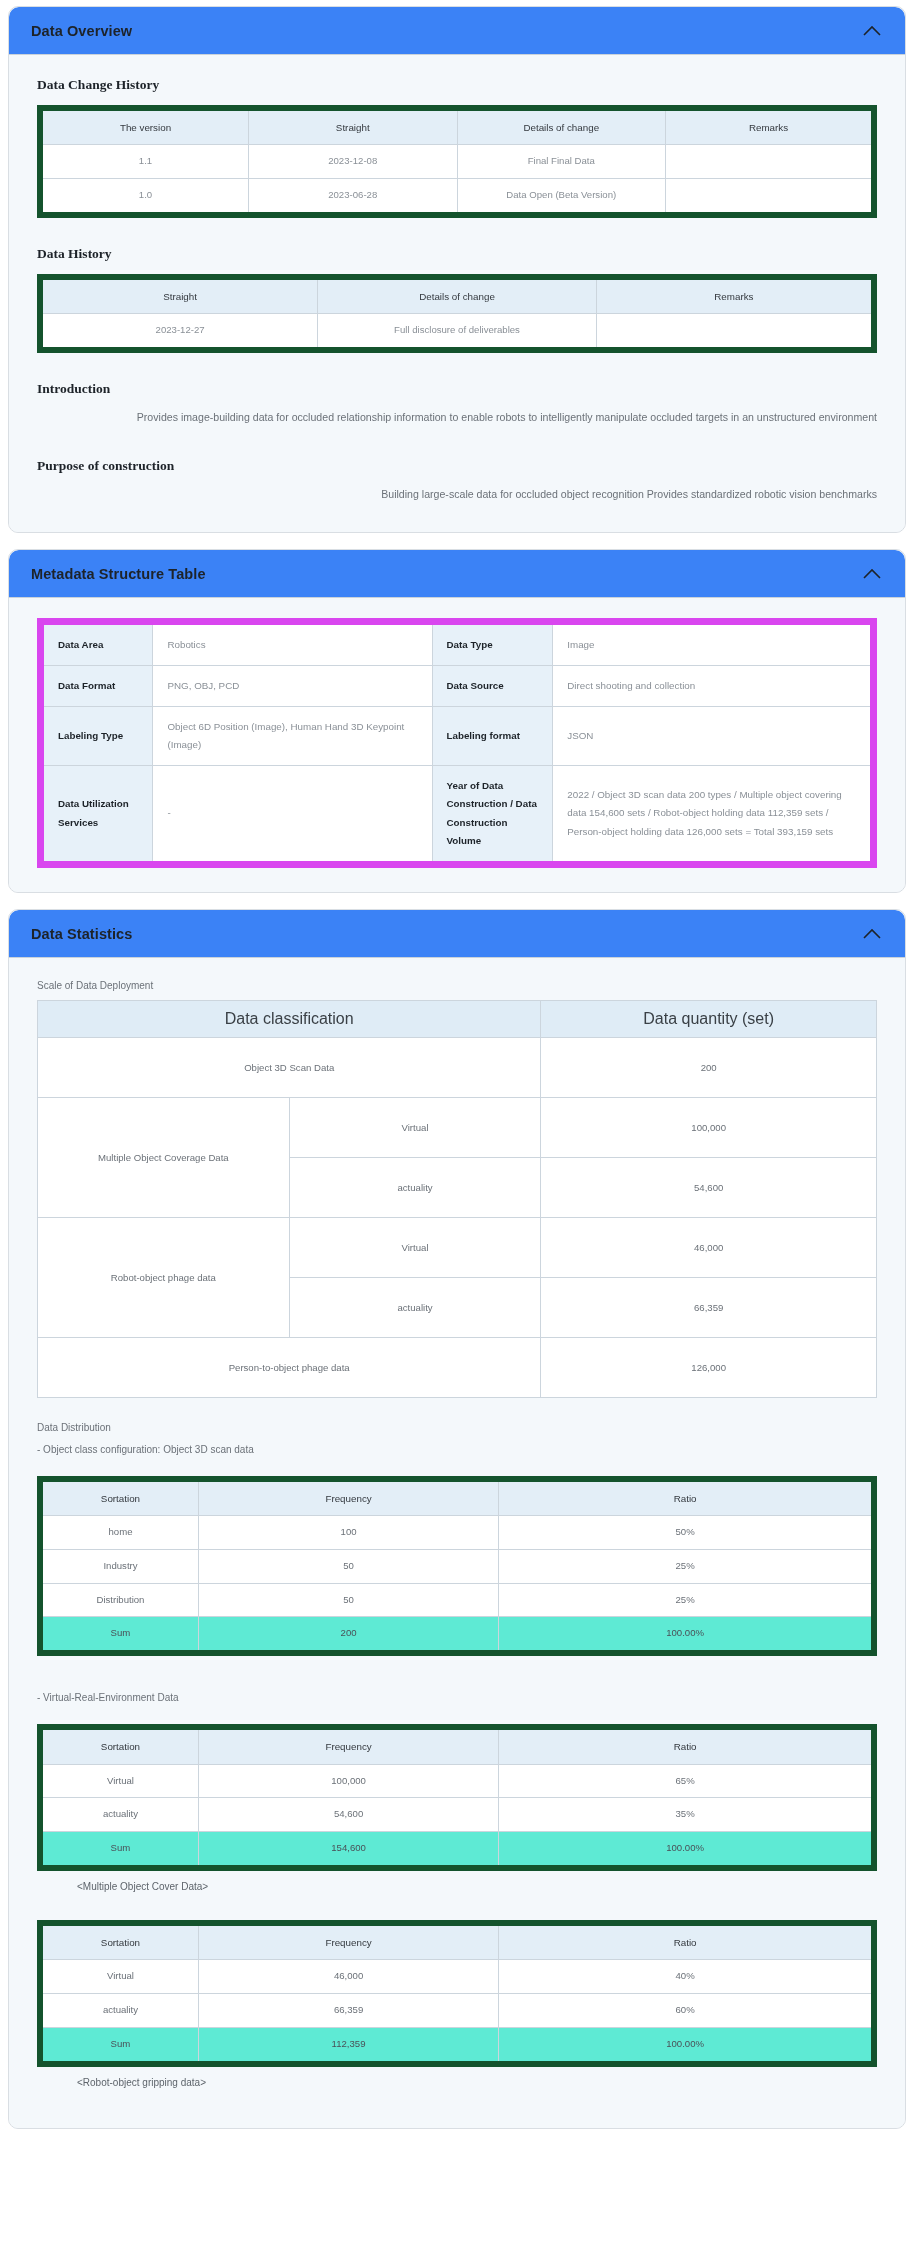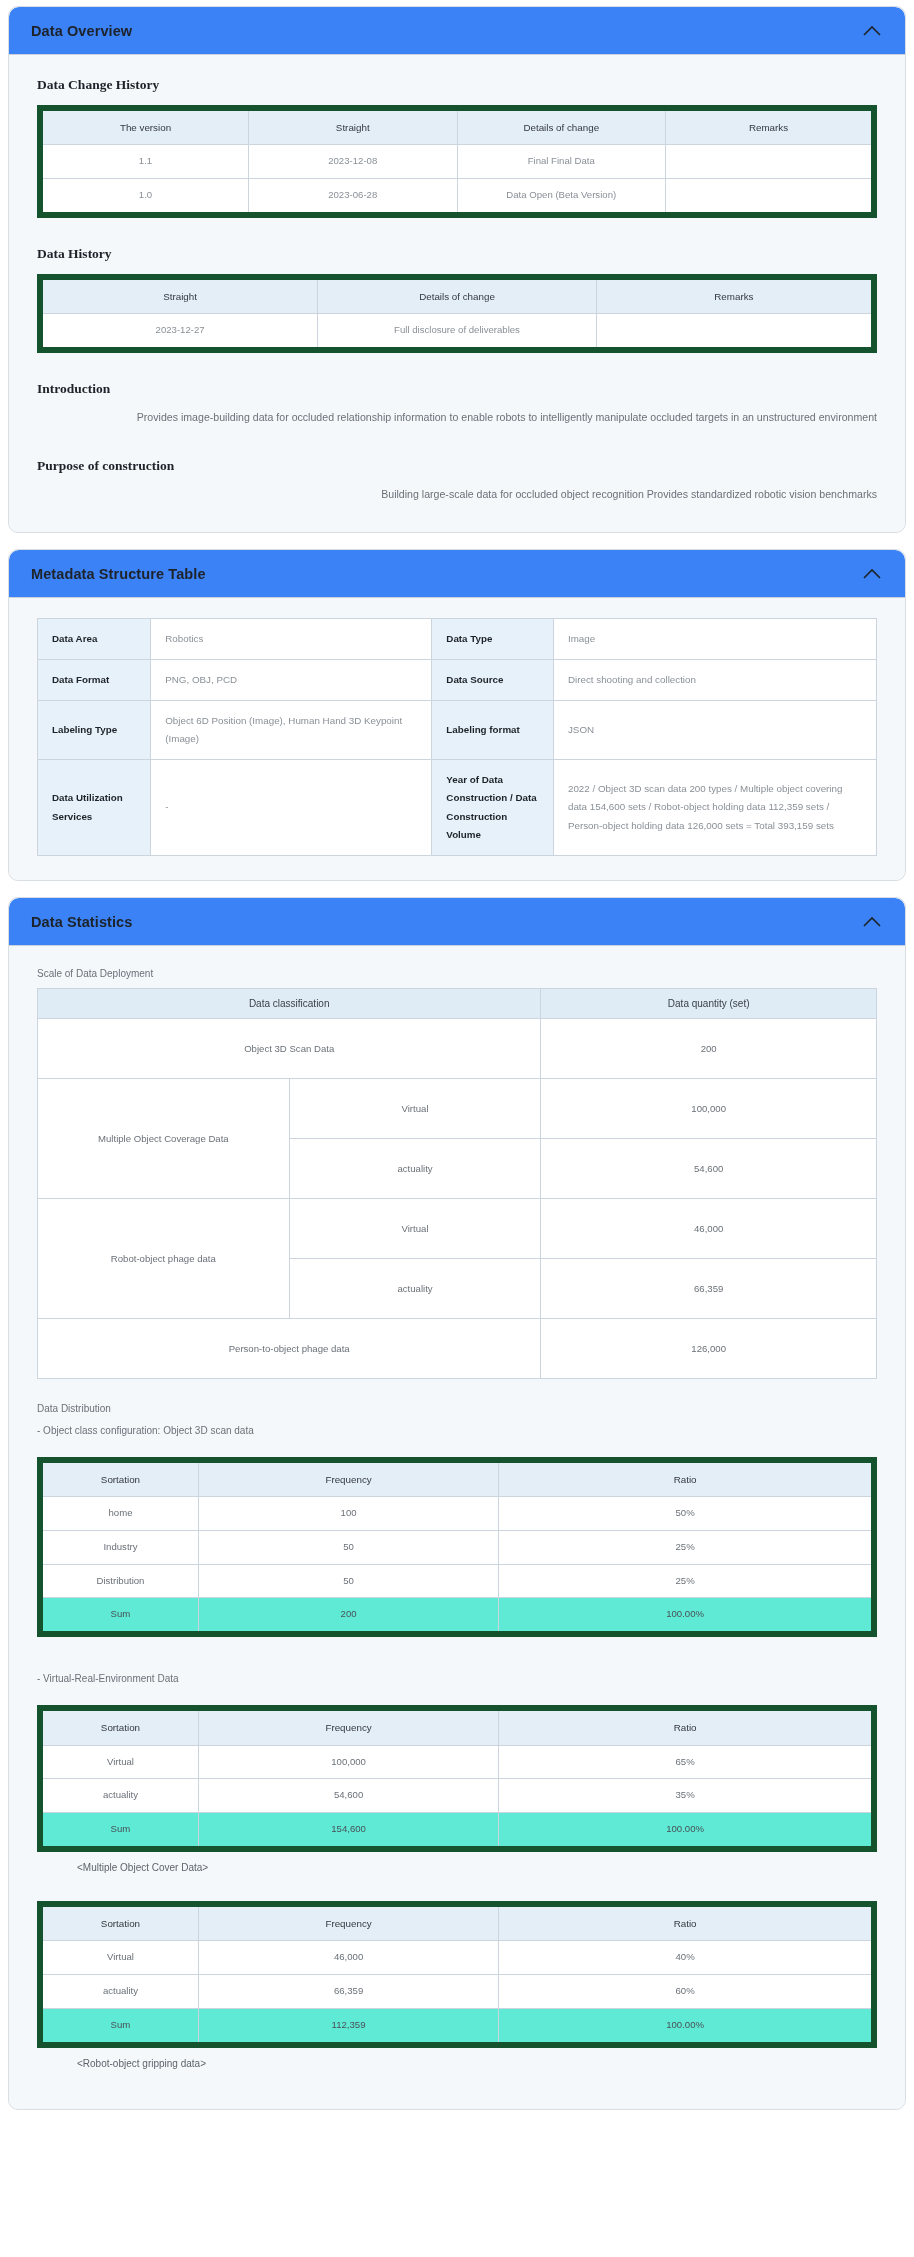--- a/index.html
+++ b/index.html
@@ -112,21 +112,21 @@
     color: #4a5158;
   }
 
   
   table.meta {
     width: calc(100% - 12px);
     margin: 0 6px;
     border-collapse: collapse;
     table-layout: fixed;
     background: #fff;
-    border: 1px solid #d946ef;
+    border: 7px solid #d946ef;
   }
   table.meta td {
     border: 1px solid #ccd5dd;
     font-size: 9.8px;
     padding: 11px 14px;
     vertical-align: middle;
     line-height: 1.85;
   }
   table.meta td.key {
     background: #e7f1f9;
@@ -153,21 +153,21 @@
     font-size: 9.6px;
     font-weight: normal;
     color: #6b7178;
     text-align: center;
     vertical-align: middle;
     padding: 24px 6px;
   }
   table.stats th {
     background: #dfecf6;
     color: #3a4046;
-    font-size: 10px;
+    font-size: 16px;
     padding: 9px 18px;
   }
 </style>
 </head>
 <body>
 
 <div class="card">
 
   <div class="card-header">
     <span class="card-title">Data Overview</span>

